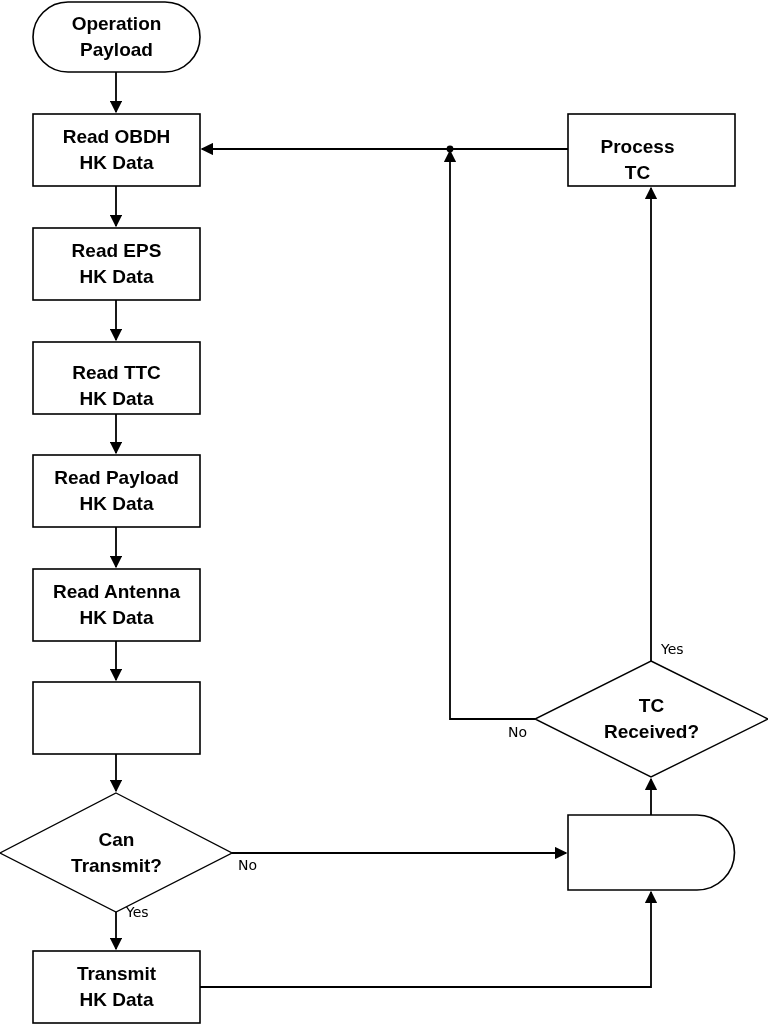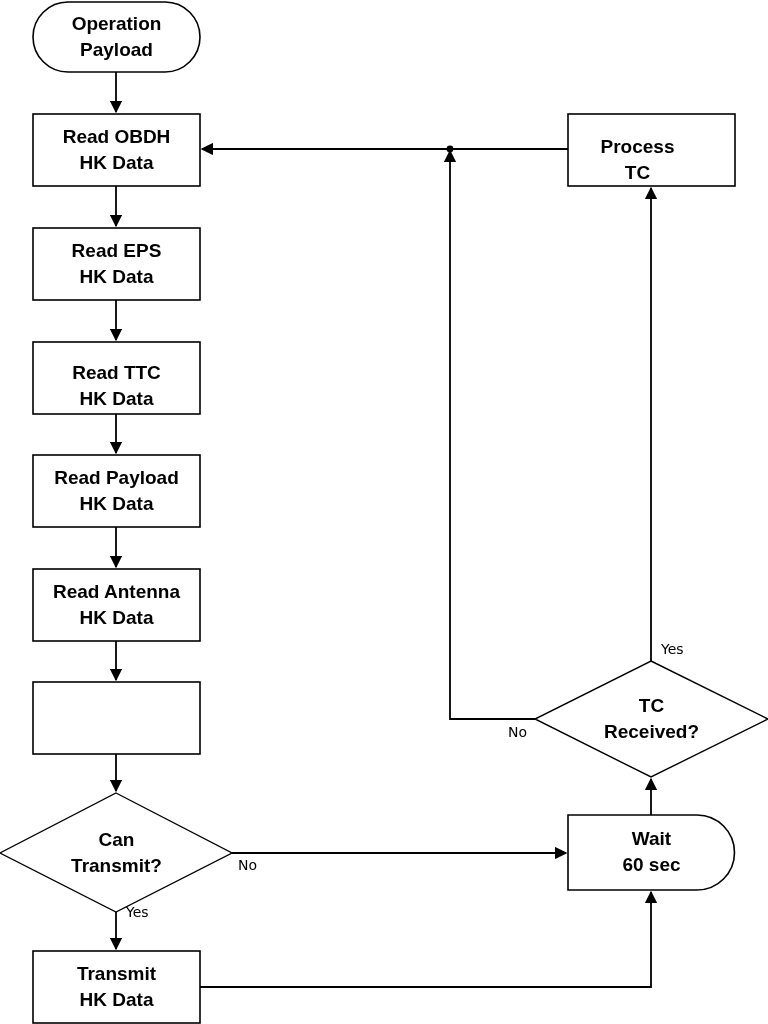--- a/index.html
+++ b/index.html
@@ -153,24 +153,20 @@
   <div class="node-label" style="left:33px; top:817px; width:167px; height:72px;">
     <span>Can</span>
     <span>Transmit?</span>
   </div>
 
   <div class="node-label" style="left:33px; top:951px; width:167px; height:72px;">
     <span>Transmit</span>
     <span>HK Data</span>
   </div>
 
-  <div class="node-label" style="left:568px; top:816px; width:167px; height:72px;">
-    <span>Wait</span>
-    <span>60 sec</span>
-  </div>
 
   <div class="node-label" style="left:568px; top:683px; width:167px; height:72px;">
     <span>TC</span>
     <span>Received?</span>
   </div>
 
   <div class="node-label" style="left:554px; top:114px; width:167px; height:92px;">
     <span>Process</span>
     <span>TC</span>
   </div>

